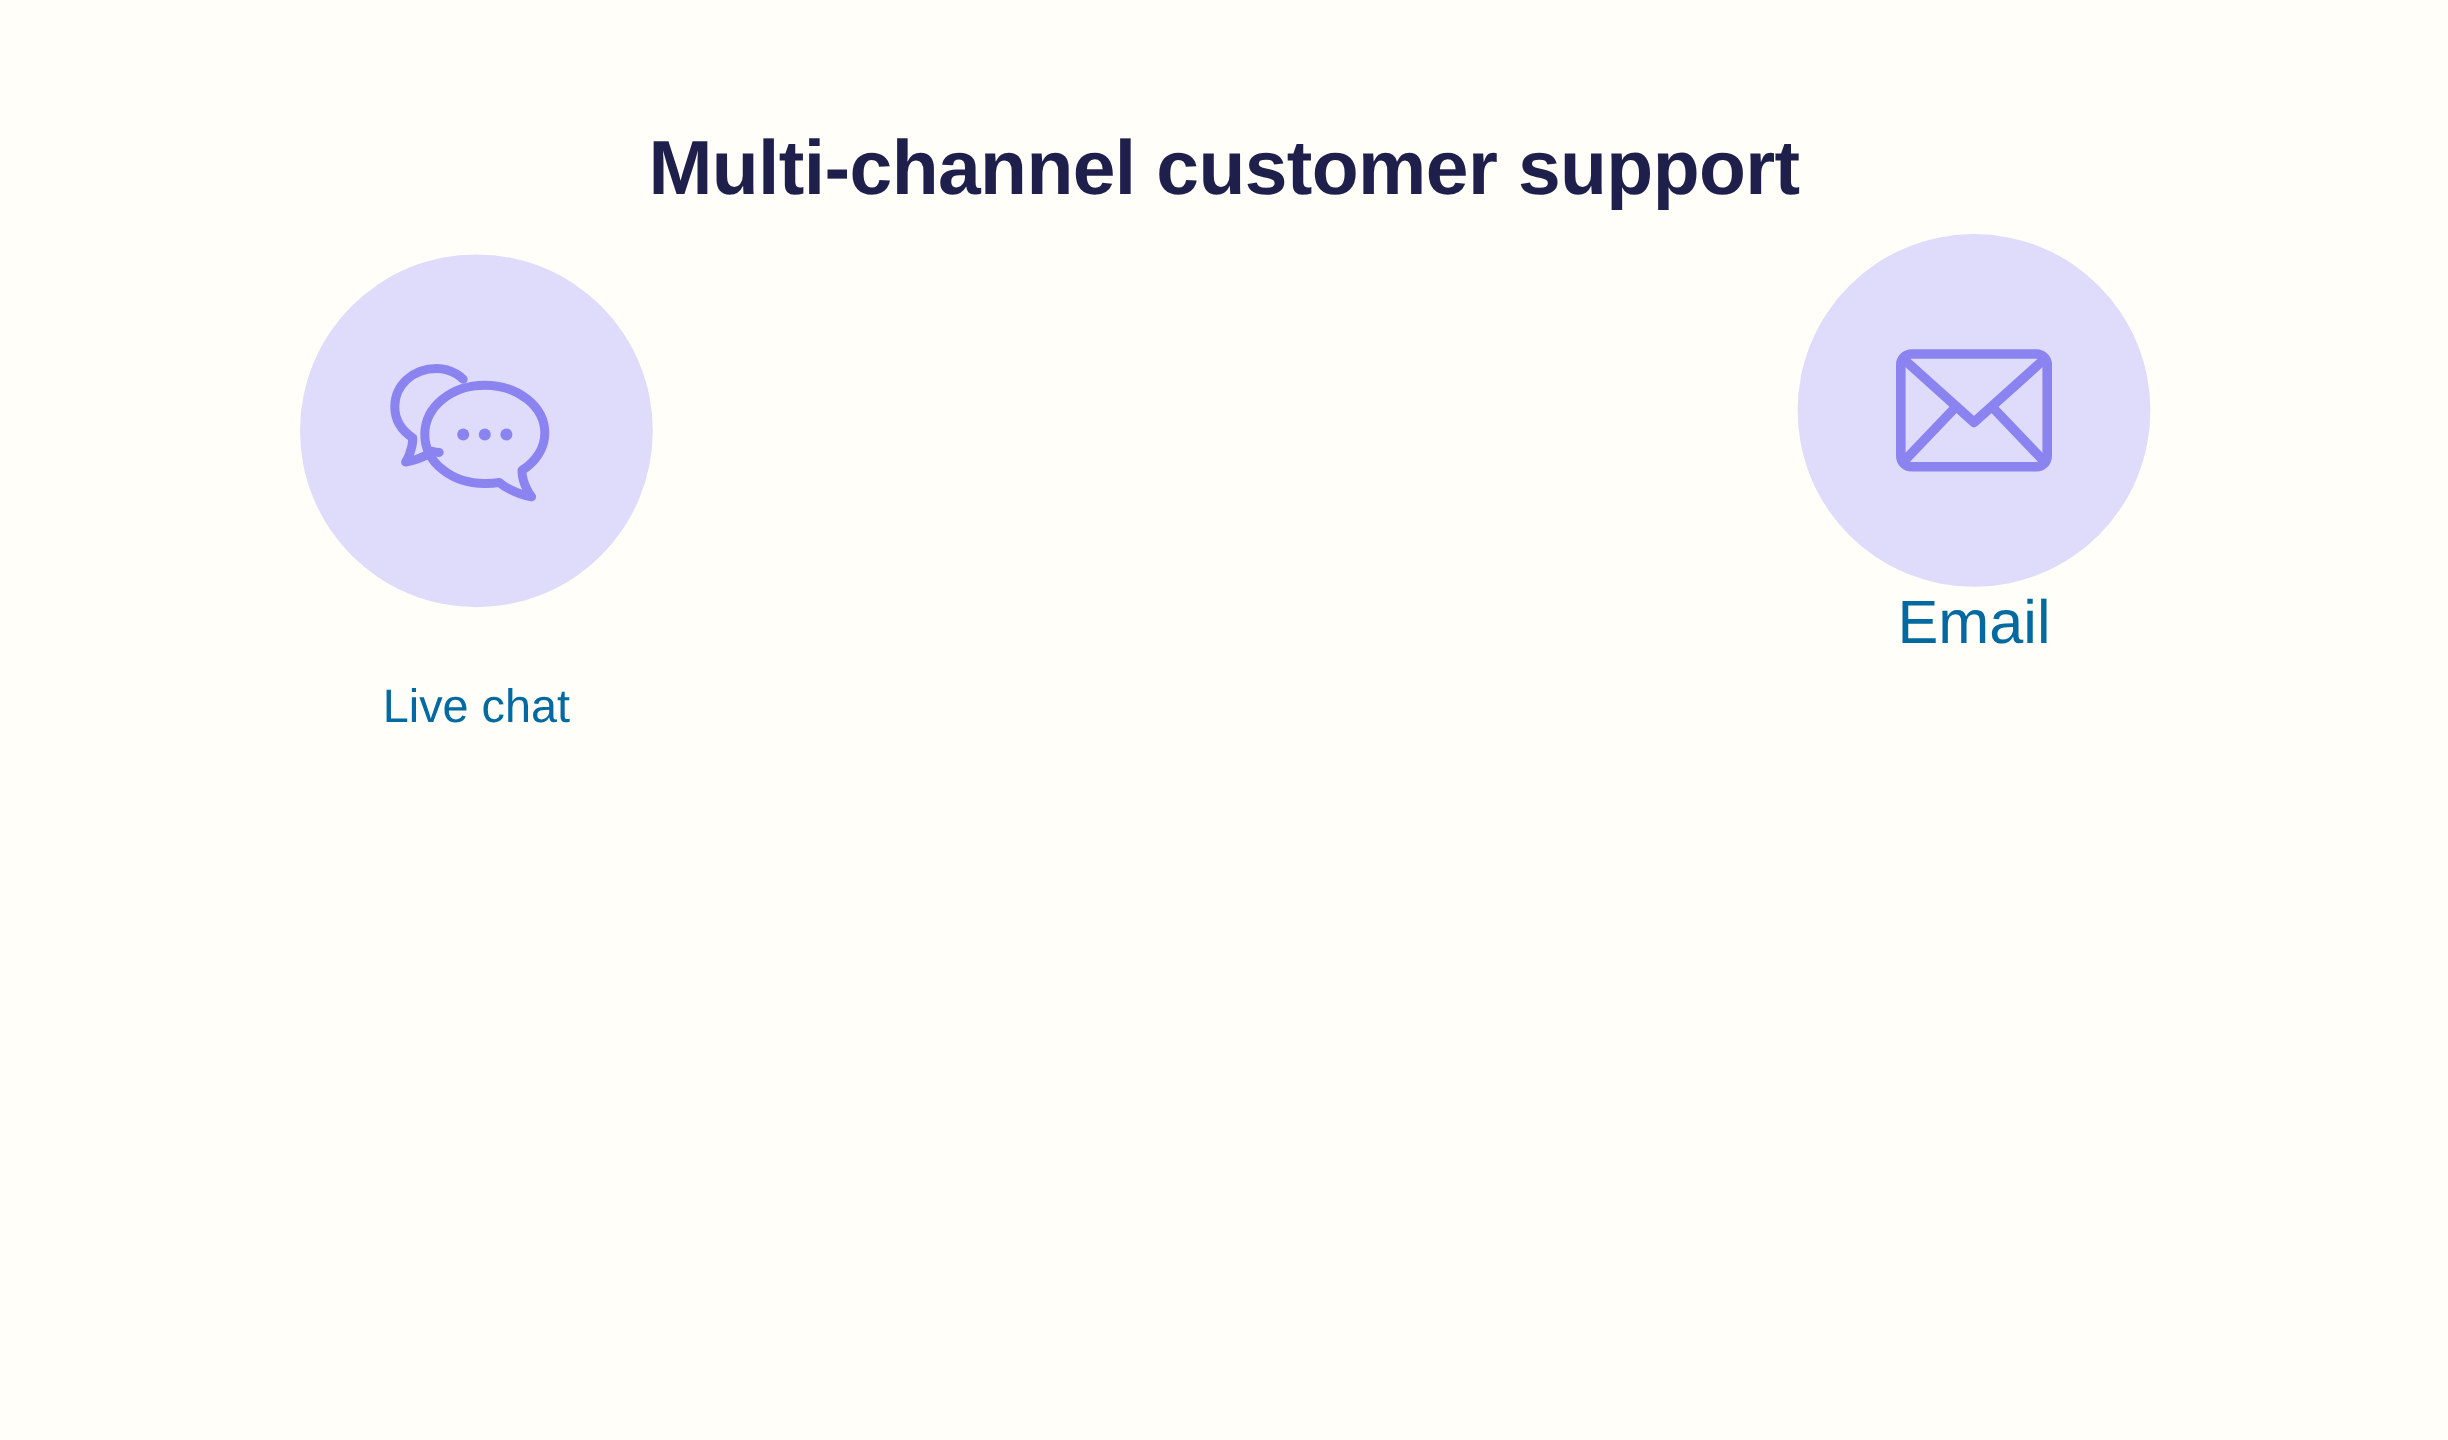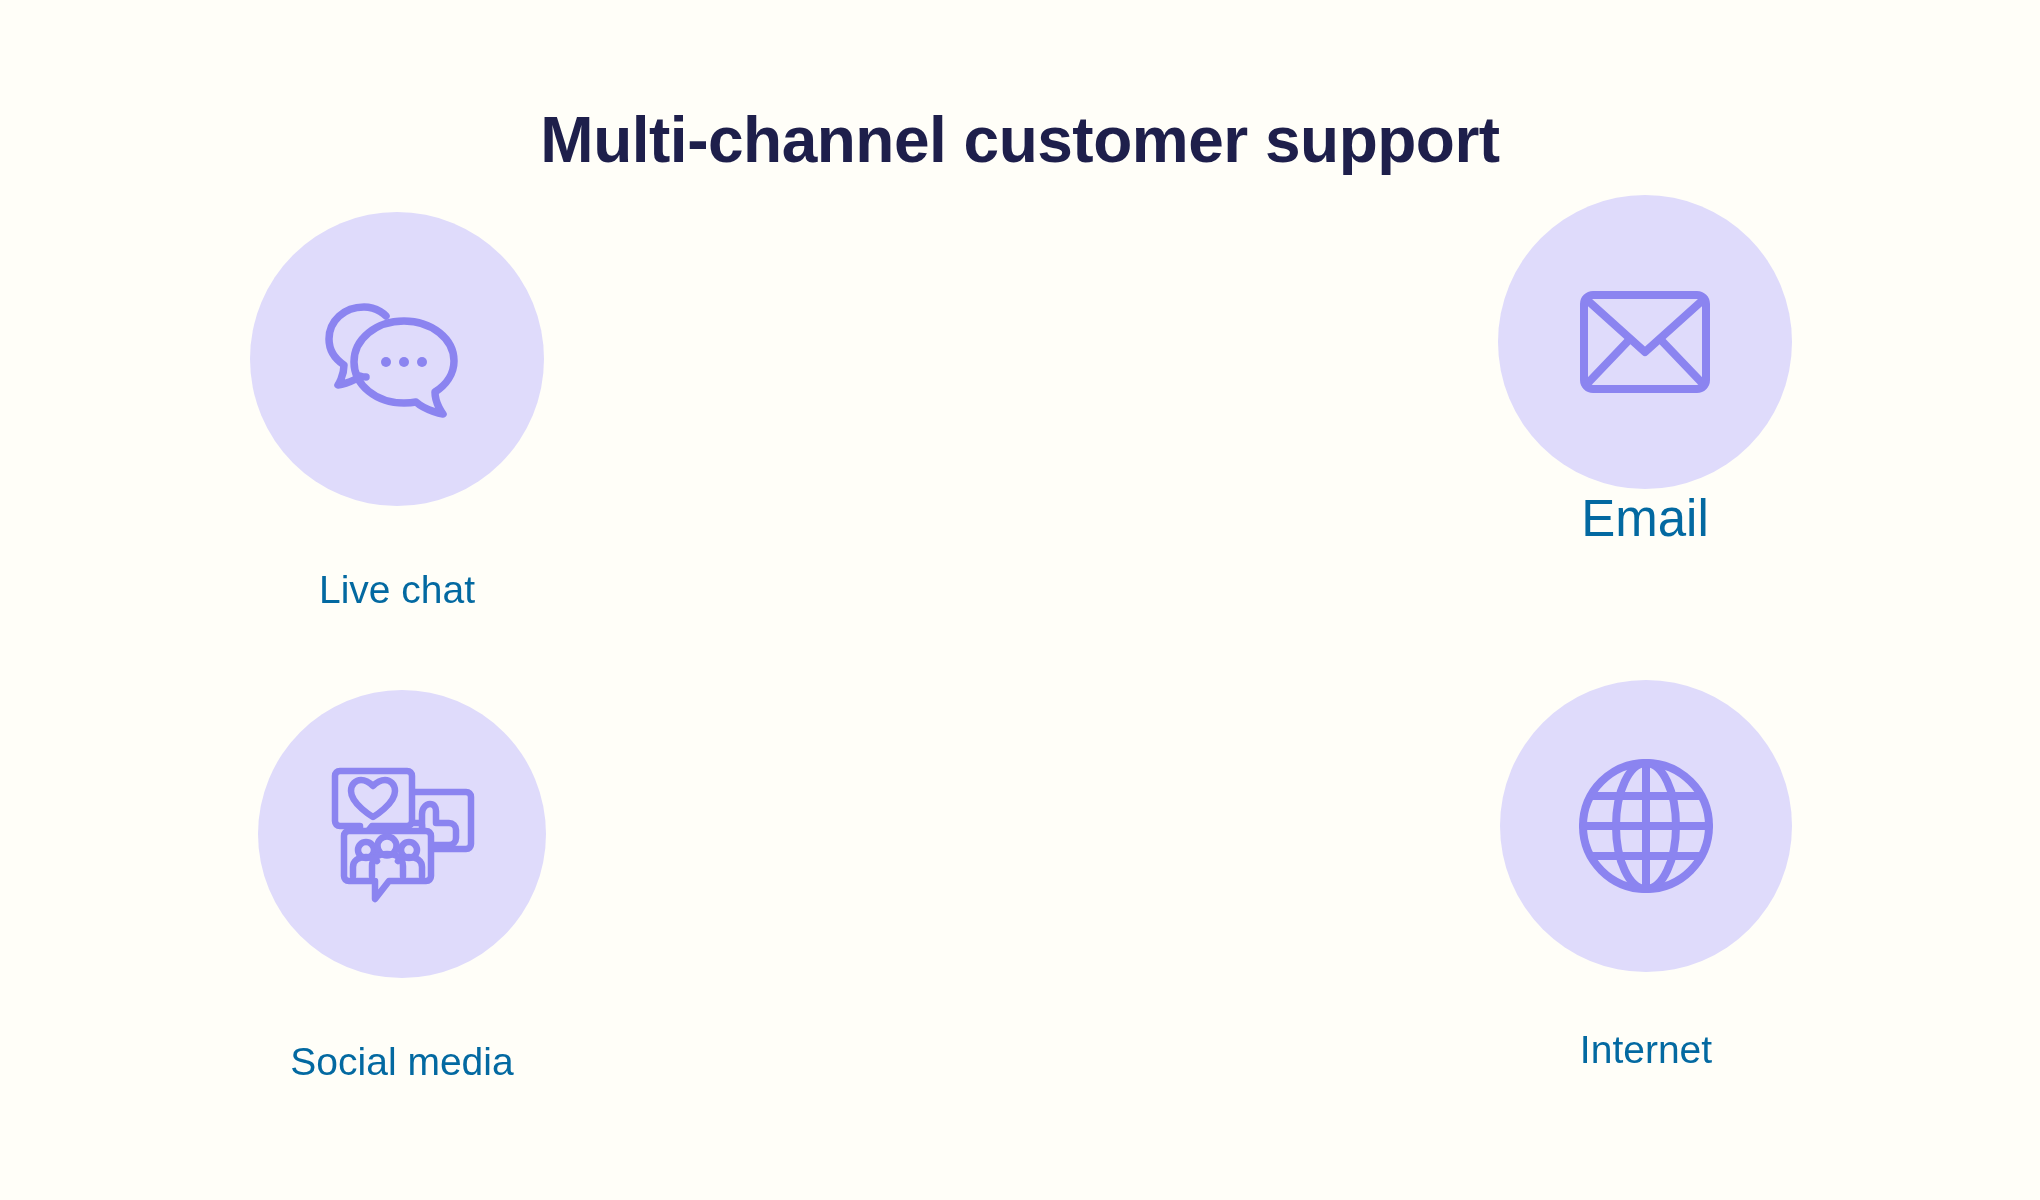--- a/index.html
+++ b/index.html
@@ -119,57 +119,16 @@
           <rect x="5" y="5" width="122" height="94" rx="9"></rect>
           <path d="M7 9 L66 62 L125 9"></path>
           <path d="M7 95 L50 50"></path>
           <path d="M125 95 L82 50"></path>
         </svg>
       </span>
     </div>
     <div class="channel-label">Email</div>
   </div>
 
-  <div class="channel-item" id="item-social-media">
-    <div class="icon-circle">
-      <span>
-        <svg width="150" height="150" viewBox="0 0 150 150" fill="none" stroke="#8b84f0" stroke-width="6.5" stroke-linecap="round" stroke-linejoin="round">
-
-          <path d="M66 33 H139 C142 33 144 35 144 38 V85 C144 88 142 90 139 90 H88 L76 104 V90 H66 C63 90 61 88 61 85 V38 C61 35 63 33 66 33 Z" fill="#dfdbfb"></path>
-
-          <path d="M95 55 C95 49 99 45 103 45 C107 45 109 48 109 52 V64 H122 C126 64 129 67 129 71 V79 C129 83 126 86 122 86 H95 Z" fill="#dfdbfb"></path>
-          <rect x="78" y="64" width="17" height="22" rx="3" fill="#dfdbfb"></rect>
-
-          <path d="M13 12 H80 C83 12 85 14 85 17 V62 C85 65 83 67 80 67 H45 L33 82 V67 H13 C10 67 8 65 8 62 V17 C8 14 10 12 13 12 Z" fill="#dfdbfb"></path>
-          <path d="M46 58 C46 58 24 45 24 32 C24 25 29 21 34 21 C40 21 46 27 46 27 C46 27 52 21 58 21 C63 21 68 25 68 32 C68 45 46 58 46 58 Z" fill="#dfdbfb"></path>
-
-          <path d="M22 72 H99 C102 72 104 74 104 77 V117 C104 120 102 122 99 122 H62 L48 140 V122 H22 C19 122 17 120 17 117 V77 C17 74 19 72 22 72 Z" fill="#dfdbfb"></path>
-
-          <circle cx="39" cy="91" r="8"></circle>
-          <path d="M26 117 V108 C26 102 31 98 39 98 C44 98 48 99.5 50 102"></path>
-          <circle cx="82" cy="91" r="8"></circle>
-          <path d="M95 117 V108 C95 102 90 98 82 98 C77 98 73 99.5 71 102"></path>
-          <circle cx="60" cy="87" r="9.5"></circle>
-          <path d="M45 117 V107 C45 99 51 95 60 95 C69 95 76 99 76 107 V117"></path>
-        </svg>
-      </span>
-    </div>
-    <div class="channel-label">Social media</div>
-  </div>
 
 
-  <div class="channel-item" id="item-internet">
-    <div class="icon-circle">
-      <span>
-        <svg width="140" height="140" viewBox="0 0 140 140" fill="none" stroke="#8b84f0" stroke-width="8" stroke-linecap="round" stroke-linejoin="round">
-          <circle cx="70" cy="70" r="63"></circle>
-          <path d="M70 7 V133"></path>
-          <path d="M7 70 H133"></path>
-          <path d="M17 40 H123"></path>
-          <path d="M17 100 H123"></path>
-          <ellipse cx="70" cy="70" rx="30" ry="63"></ellipse>
-        </svg>
-      </span>
-    </div>
-    <div class="channel-label">Internet</div>
-  </div>
 
 </div>
 
 </body></html>

